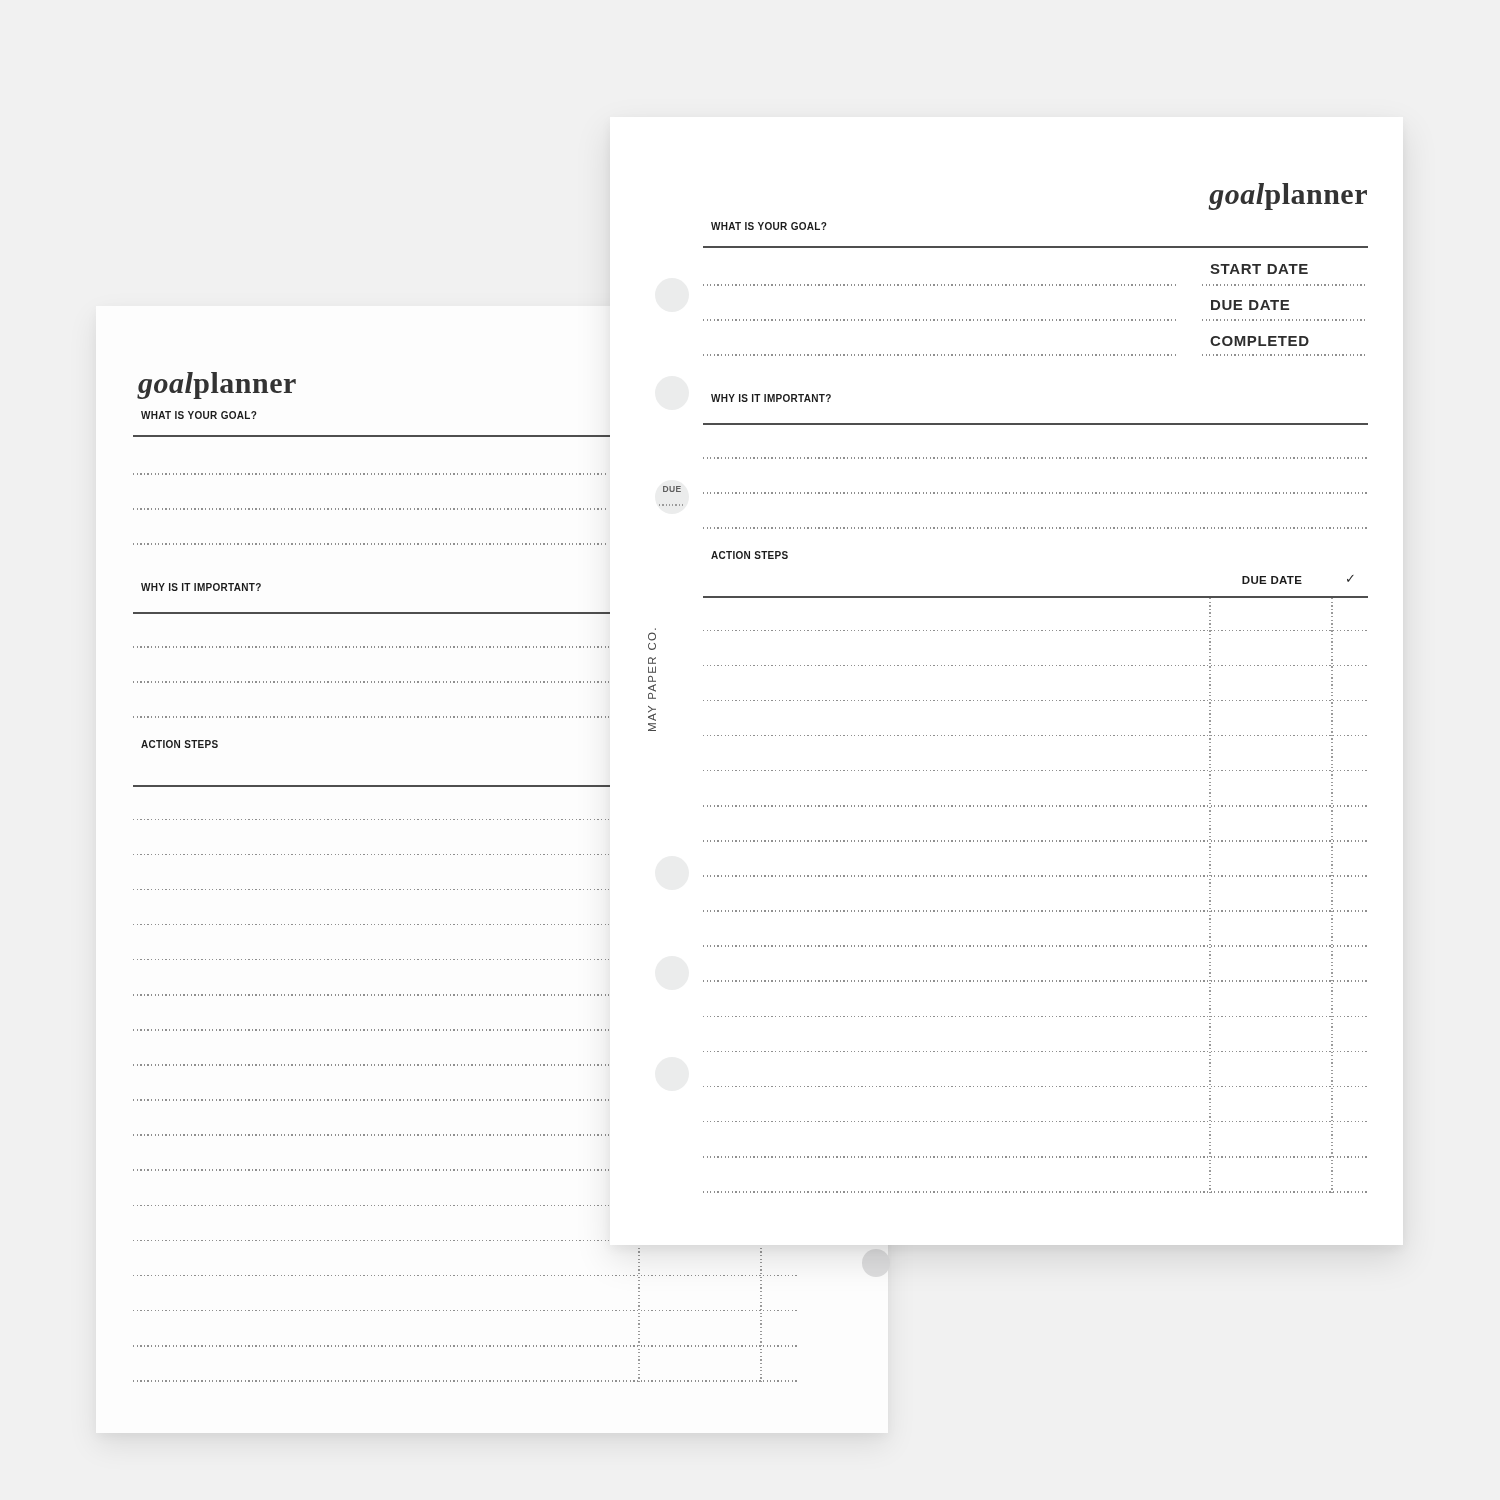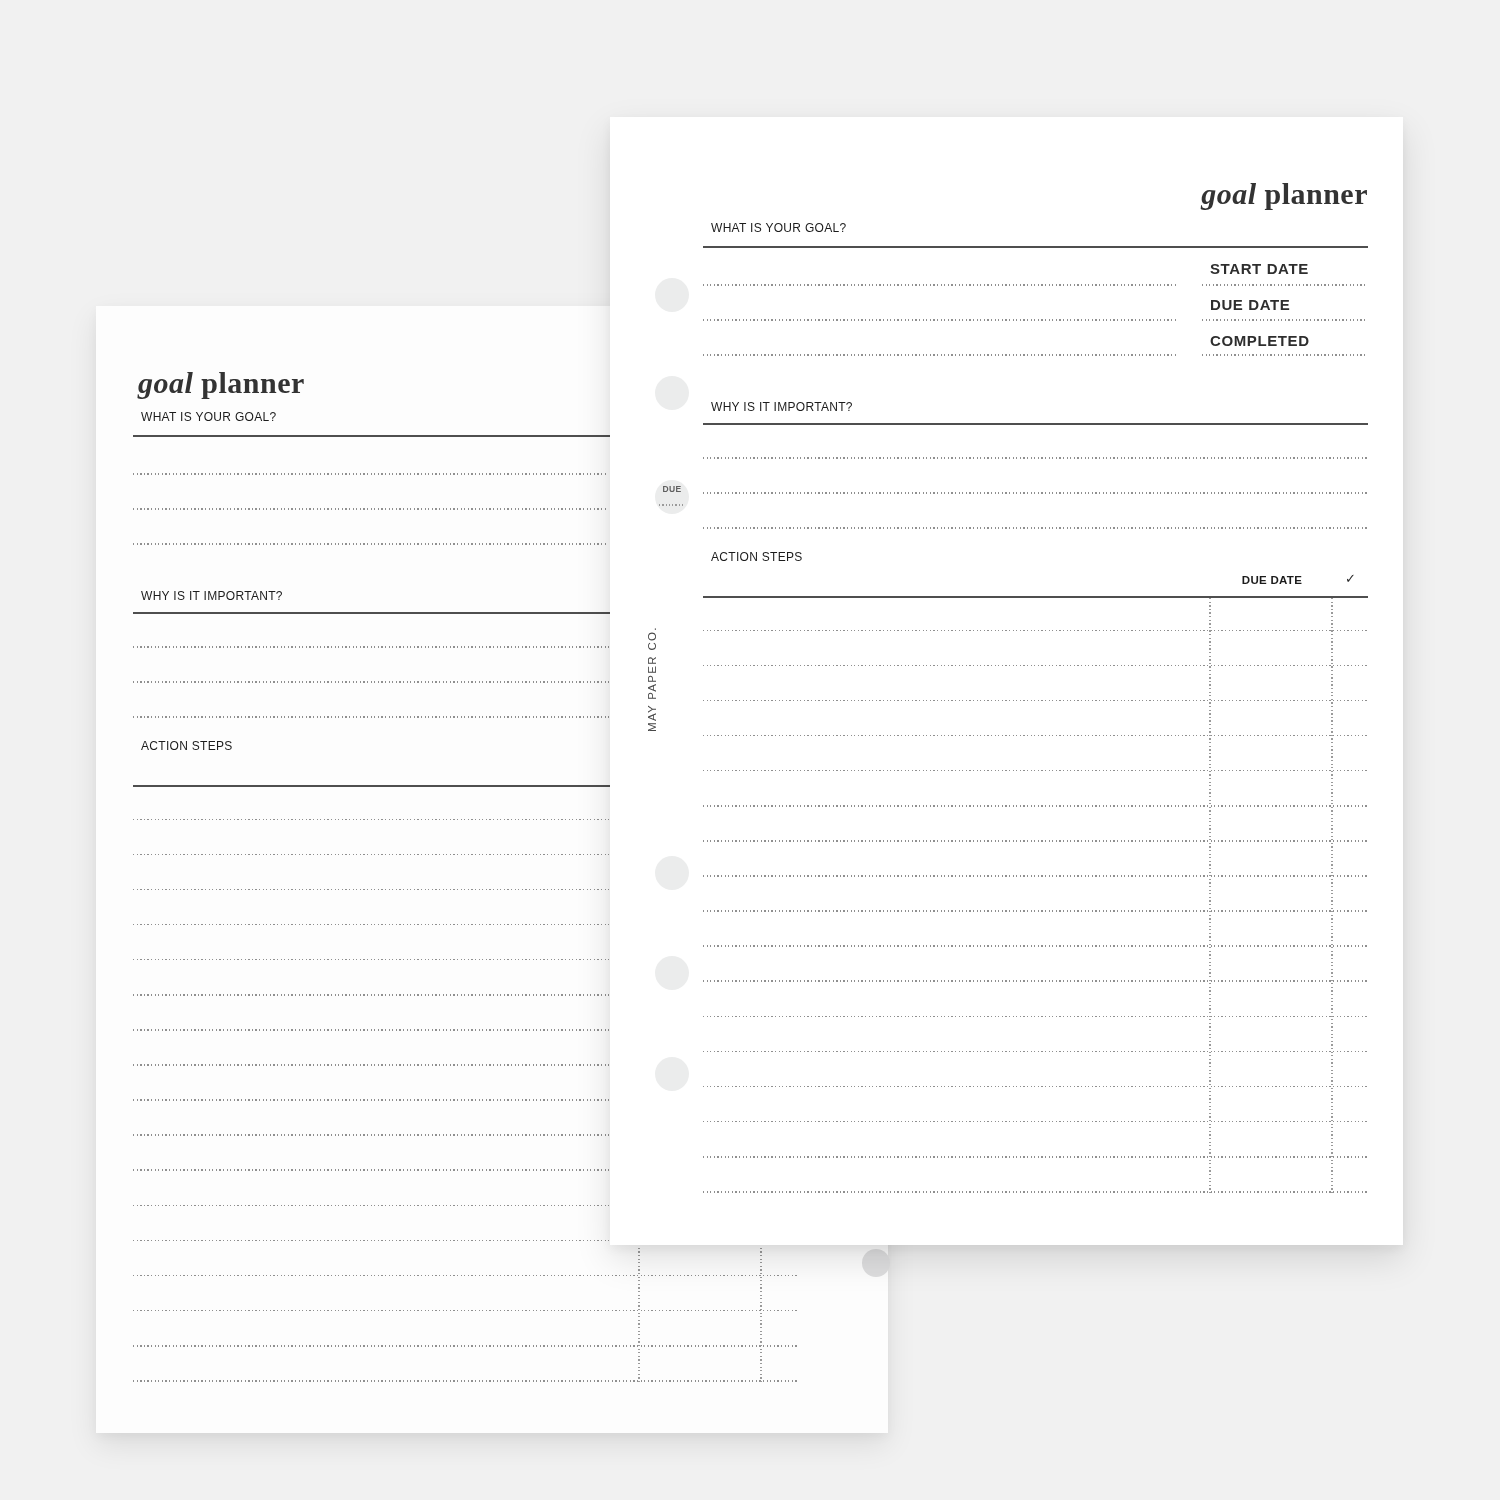--- a/index.html
+++ b/index.html
@@ -25,28 +25,28 @@
     box-shadow:0 4px 10px rgba(0,0,0,.05),0 14px 34px rgba(0,0,0,.12);
     z-index:2;
   }
   .title{
     position:absolute;top:40px;height:36px;line-height:34px;
     font-family:"Liberation Serif",serif;
     font-size:30px;color:#333;letter-spacing:.5px;white-space:nowrap;
   }
   .front .title{right:var(--cr);text-align:right;}
   .back  .title{left:calc(var(--cl) + 5px);text-align:left;}
-  .title em{font-style:italic;margin-right:8px;}
+  .title em{font-style:italic;margin-right:0;}
   .hdr{
     position:absolute;left:calc(var(--cl) + 8px);
-    font-size:12px;font-weight:normal;letter-spacing:.3px;color:#1c1c1c;
+    font-size:10px;font-weight:bold;letter-spacing:.3px;color:#1c1c1c;
     white-space:nowrap;
   }
   .goal-hdr{top:104px;}
-  .why-hdr{top:283px;}
+  .why-hdr{top:276px;}
   .steps-hdr{top:433px;}
   .rule{
     position:absolute;left:var(--cl);right:var(--cr);height:2px;
     background:var(--rule,#4f4f4f);
   }
   .goal-rule{top:129px;}
   .why-rule{top:306px;}
   .steps-rule{top:479px;}
   .dot{
     position:absolute;height:1.6px;

